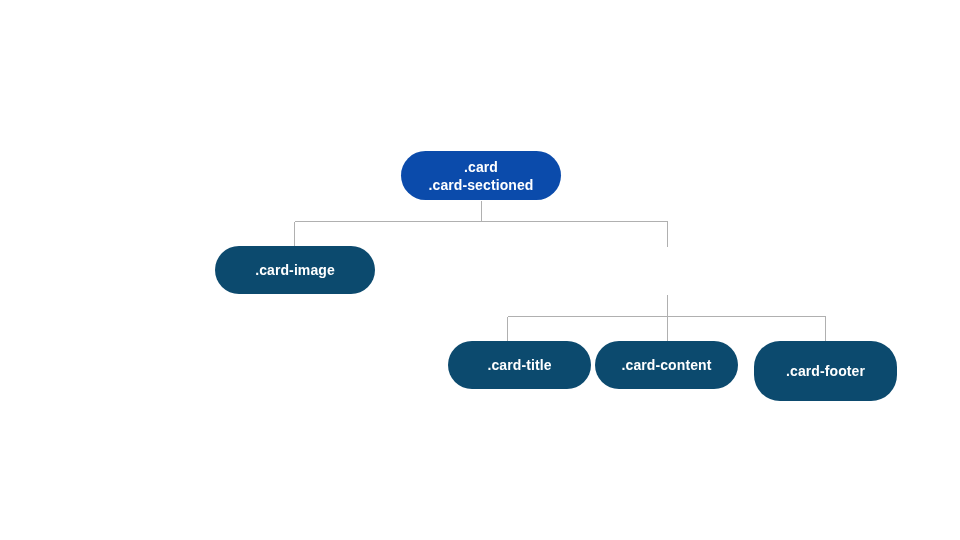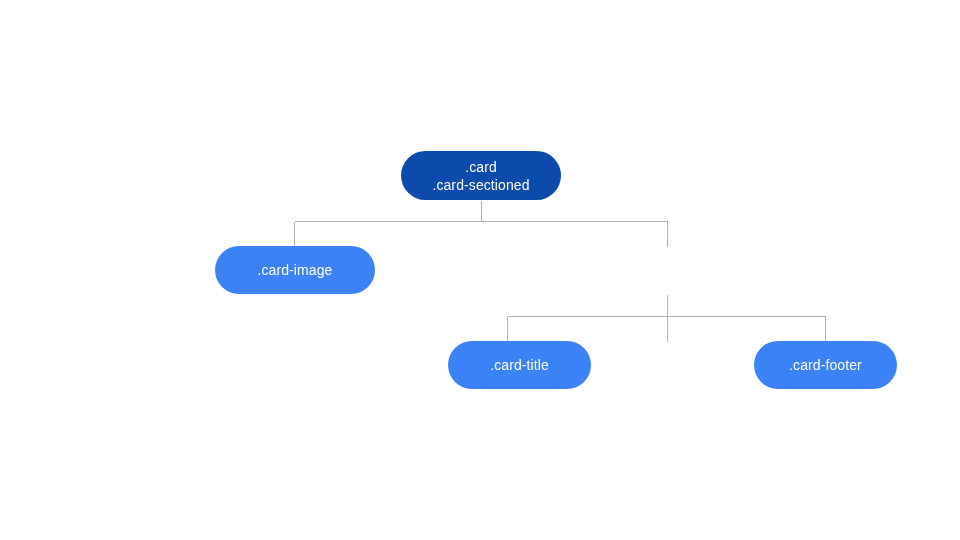--- a/index.html
+++ b/index.html
@@ -37,29 +37,30 @@
     align-items: center;
     justify-content: center;
     text-align: center;
     box-sizing: border-box;
     color: #ffffff;
     font-size: 14px;
     line-height: 18px;
     letter-spacing: 0.1px;
     white-space: pre-line;
     padding: 17px 10px;
+    font-weight: bold;
   }
 
   .node-root {
     background: #0b4bab;
     border-radius: 26px;
   }
 
   .node-branch {
-    background: #3b82f6;
+    background: #0c4a6e;
     border-radius: 26px;
   }
 </style>
 </head>
 <body>
 
 <div id="diagram">
 
   <svg id="connectors" viewBox="0 0 960 540" width="960" height="540" aria-hidden="true">
     <g stroke="#b0b0b0" stroke-width="1" fill="none" shape-rendering="crispEdges">
@@ -82,16 +83,17 @@
   </svg>
 
   <div class="node node-root" style="left:401px; top:151px; width:160px; height:49px;">.card
 .card-sectioned</div>
 
   <div class="node node-branch" style="left:215px; top:246px; width:160px; height:48px;">.card-image</div>
 
 
   <div class="node node-branch" style="left:448px; top:341px; width:143px; height:48px;">.card-title</div>
 
+  <div class="node node-branch" style="left:595px; top:341px; width:143px; height:48px;">.card-content</div>
 
-  <div class="node node-branch" style="left:754px; top:341px; width:143px; height:48px;">.card-footer</div>
+  <div class="node node-branch" style="left:754px; top:341px; width:143px; height:60px;">.card-footer</div>
 
 </div>
 
 </body></html>

